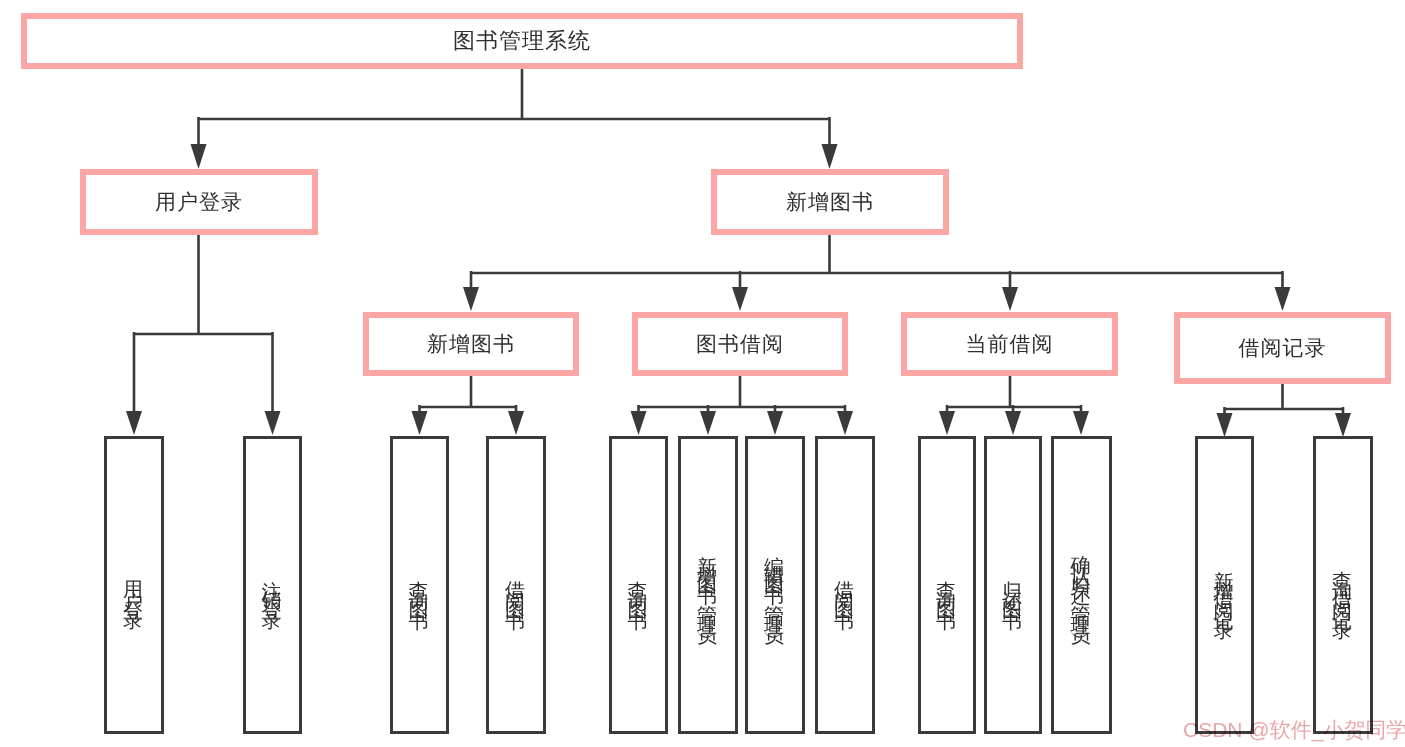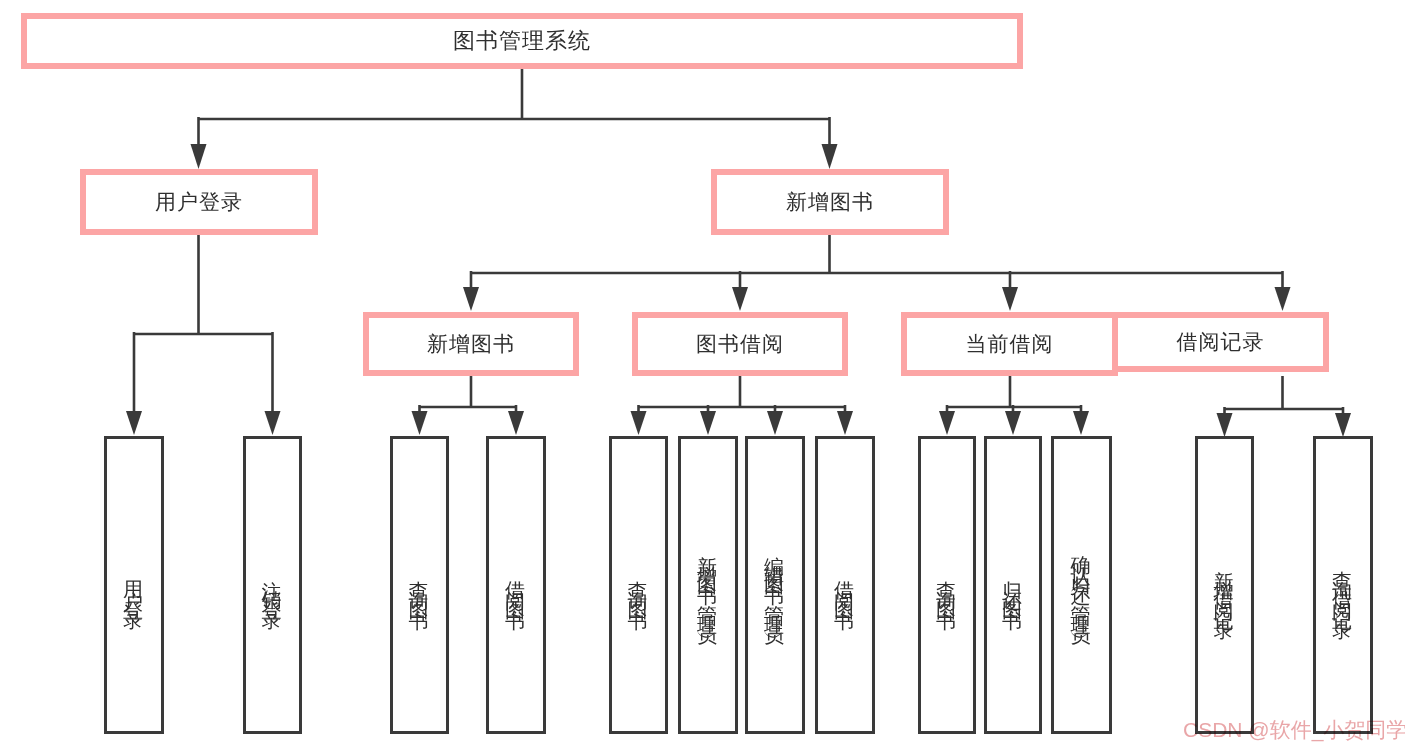--- a/index.html
+++ b/index.html
@@ -111,21 +111,21 @@
   </svg>
 
   <div class="node root" style="left:21px;top:13px;width:1002px;height:56px">图书管理系统</div>
 
   <div class="node" style="left:80px;top:169px;width:238px;height:66px">用户登录</div>
   <div class="node" style="left:711px;top:169px;width:238px;height:66px">新增图书</div>
 
   <div class="node" style="left:363px;top:312px;width:216px;height:64px">新增图书</div>
   <div class="node" style="left:632px;top:312px;width:216px;height:64px">图书借阅</div>
   <div class="node" style="left:901px;top:312px;width:217px;height:64px">当前借阅</div>
-  <div class="node" style="left:1112px;top:312px;width:217px;height:60px">借阅记录</div>
+  <div class="node" style="left:1174px;top:312px;width:217px;height:72px">借阅记录</div>
 
   <div class="leaf" style="left:104px;width:60px">用户登录</div>
   <div class="leaf" style="left:243px;width:59px">注销登录</div>
 
   <div class="leaf" style="left:390px;width:59px">查询图书</div>
   <div class="leaf" style="left:486px;width:60px">借阅图书</div>
 
   <div class="leaf" style="left:609px;width:59px">查询图书</div>
   <div class="leaf" style="left:678px;width:60px">新增图书（管理员）</div>
   <div class="leaf" style="left:745px;width:60px">编辑图书（管理员）</div>

